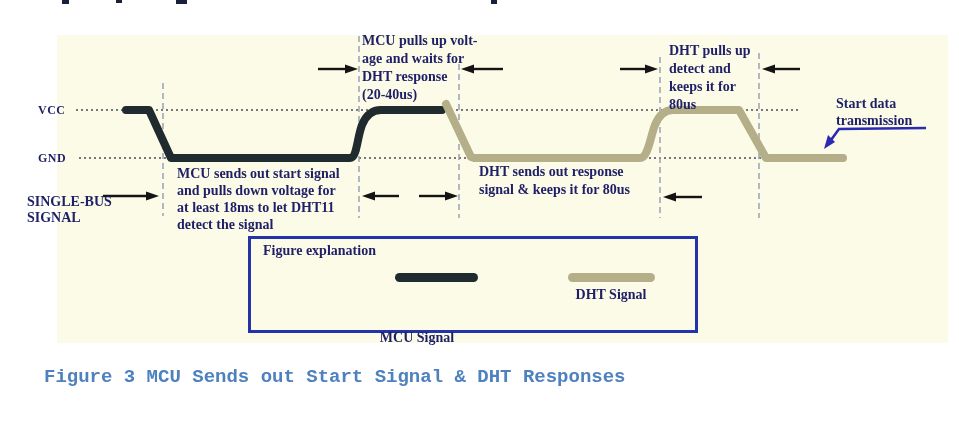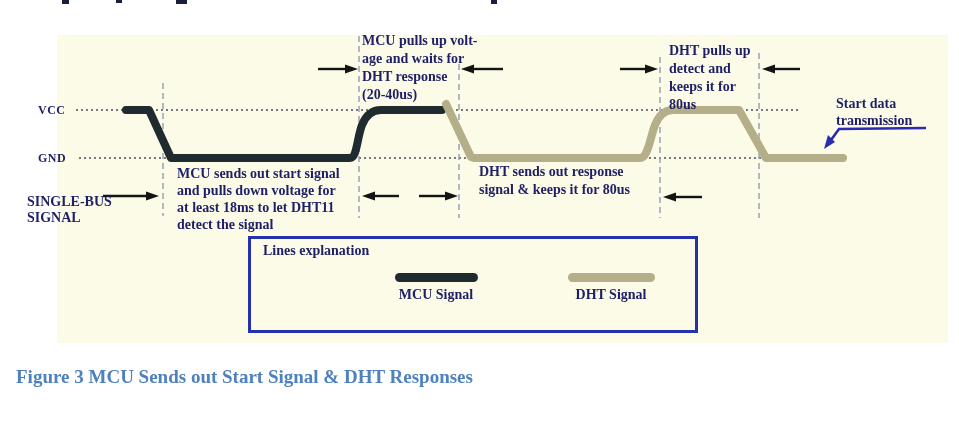--- a/index.html
+++ b/index.html
@@ -23,25 +23,25 @@
   .buslbl{line-height:16px;font-size:14px;}
   .legend-box{
     position:absolute;left:248px;top:236px;width:450px;height:97px;
     border:3px solid #2433aa;background:#fbfbe7;box-sizing:border-box;
   }
   .legend-title{position:absolute;left:263px;top:242px;font-size:14px;}
   .legend-line{position:absolute;height:9px;border-radius:5px;top:273px;}
   .legend-line.mcu{left:395px;width:83px;background:#1f2b2e;}
   .legend-line.dht{left:568px;width:87px;background:#b4af89;}
   .legend-label{position:absolute;top:286px;width:110px;text-align:center;}
-  .legend-label.mcu{left:381px;}
+  .legend-label.mcu{left:362px;margin-top:43px;}
   .legend-label.dht{left:556px;}
   .caption{
-    position:absolute;left:16px;top:366px;
-    font-family:Liberation Serif, serif;font-weight:bold;
+    position:absolute;left:44px;top:366px;
+    font-family:Liberation Mono, monospace;font-weight:bold;
     font-size:19px;color:#4e81bd;
   }
 </style>
 </head>
 <body>
 
 <div id="stage">
 
   <div class="frag" style="left:62px;width:7px;height:4px;"></div>
   <div class="frag" style="left:116px;width:6px;height:3px;"></div>
@@ -132,20 +132,20 @@
   <div class="lbl" style="left:479px;top:163px;line-height:18px;">DHT sends out response
 signal &amp; keeps it for 80us</div>
   <div class="lbl t4" style="left:669px;top:42px;">DHT pulls up
 detect and
 keeps it for
 80us</div>
   <div class="lbl t5" style="left:836px;top:96px;">Start data
 transmission</div>
 
   <div class="legend-box"></div>
-  <div class="lbl legend-title">Lines explanation</div>
+  <div class="lbl legend-title">Figure explanation</div>
   <div class="legend-line mcu"></div>
   <div class="legend-line dht"></div>
   <div class="lbl legend-label mcu">MCU Signal</div>
   <div class="lbl legend-label dht">DHT Signal</div>
 
   <div class="caption">Figure 3 MCU Sends out Start Signal &amp; DHT Responses</div>
 </div>
 
 </body></html>

